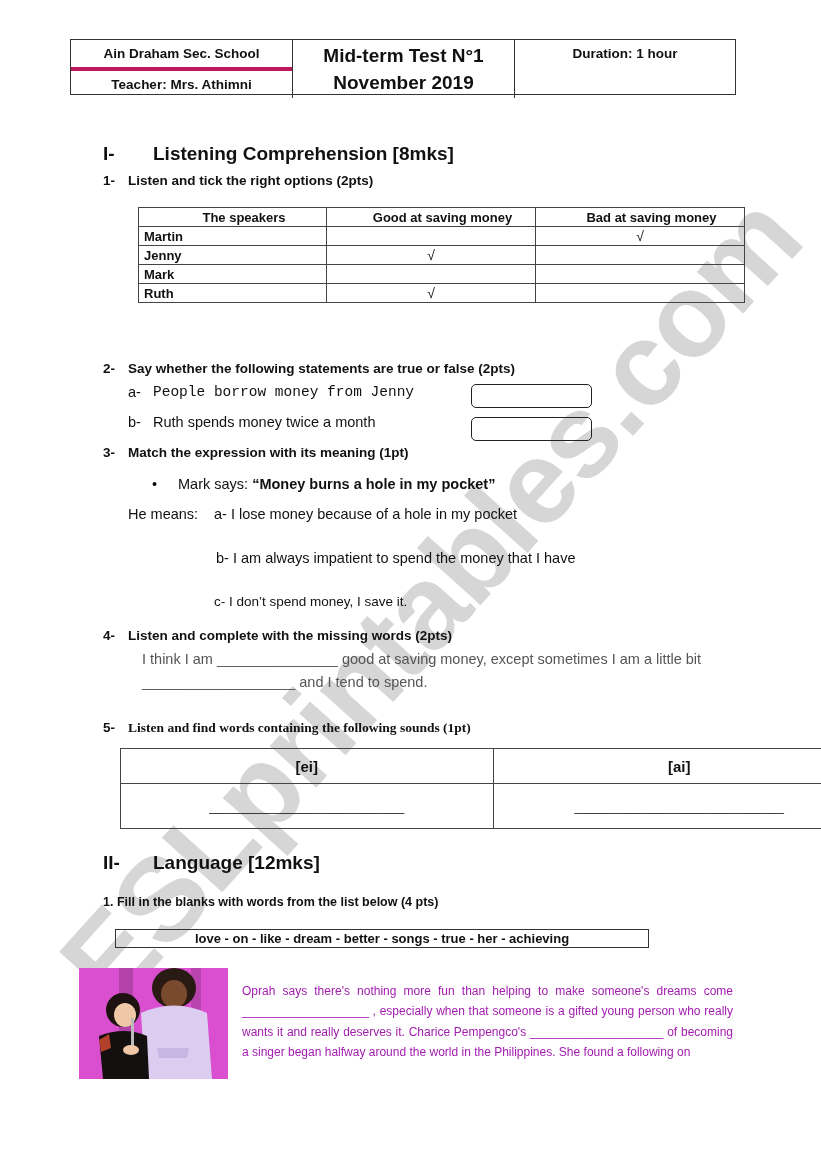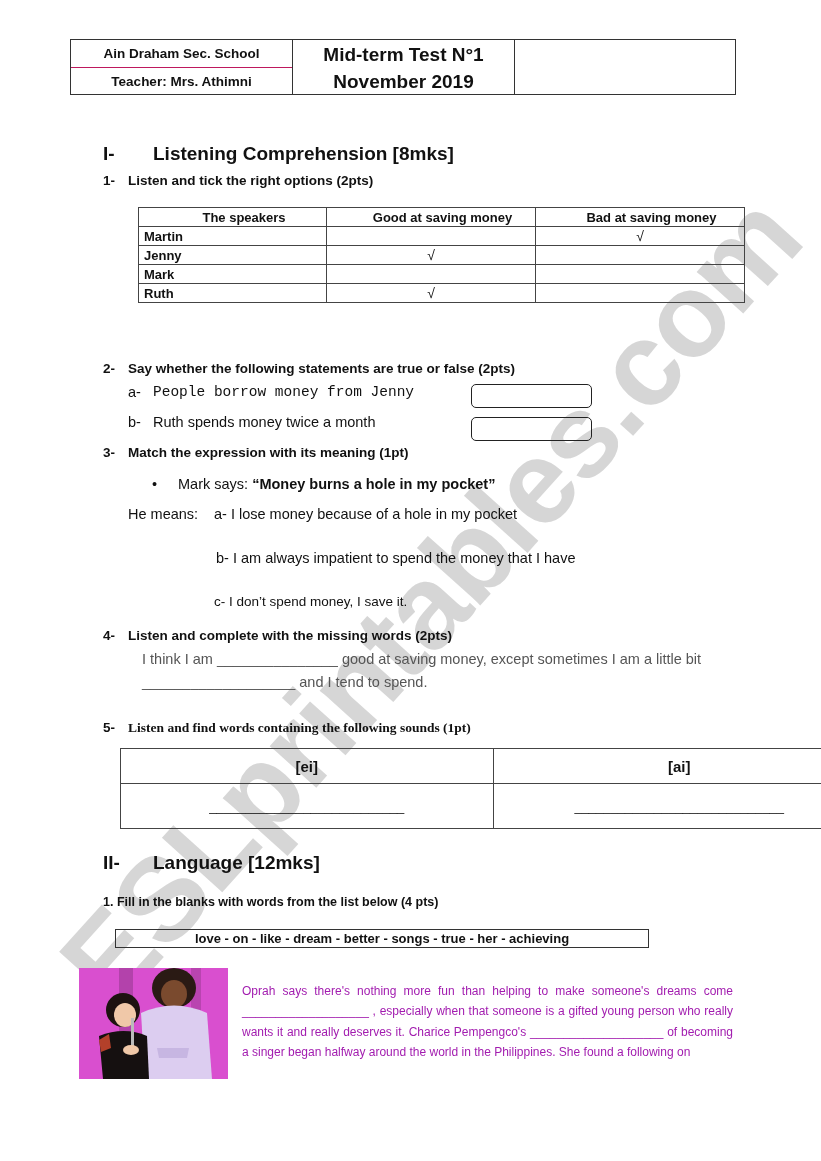--- a/index.html
+++ b/index.html
@@ -9,21 +9,21 @@
   b, .b { font-weight:bold; }
 
   
   .hdr { position:absolute; left:70px; top:39px; width:666px; height:56px;
          border:1px solid #333; box-sizing:border-box; display:grid;
          grid-template-columns:222px 222px 1fr; }
   .hdr .c { border-right:1px solid #333; box-sizing:border-box; }
   .hdr .c:last-child { border-right:none; }
   .hdr .half { height:27px; display:flex; align-items:center; justify-content:center;
                font-size:13.5px; font-weight:bold; }
-  .hdr .half.top { border-bottom:1px solid #be185d; }
+  .hdr .half.top { border-bottom:4px solid #be185d; }
   .hdr .mid { display:flex; flex-direction:column; justify-content:center; align-items:center;
               font-size:19px; font-weight:bold; line-height:27px; }
   .hdr .left-al { justify-content:flex-start; padding-left:8px; }
 
   .sec { font-size:19px; font-weight:bold; }
   .q { font-size:13.5px; font-weight:bold; }
   .t { font-size:14.5px; }
   .grey { color:#555;margin-left:14px; }
 
   
@@ -57,20 +57,21 @@
 <div class="hdr">
   <div class="c">
     <div class="half top">Ain Draham Sec. School</div>
     <div class="half">Teacher: Mrs. Athimni</div>
   </div>
   <div class="c mid">
     <div>Mid-term Test N°1</div>
     <div>November 2019</div>
   </div>
   <div class="c">
+    <div class="half">Duration: 1 hour</div>
   </div>
 </div>
 
 <div class="abs sec" style="left:103px; top:143px;">I-</div>
 <div class="abs sec" style="left:153px; top:143px;">Listening Comprehension [8mks]</div>
 
 <div class="abs q" style="left:103px; top:173px;">1-</div>
 <div class="abs q" style="left:128px; top:173px;">Listen and tick the right options (2pts)</div>
 
 <table class="tick">

